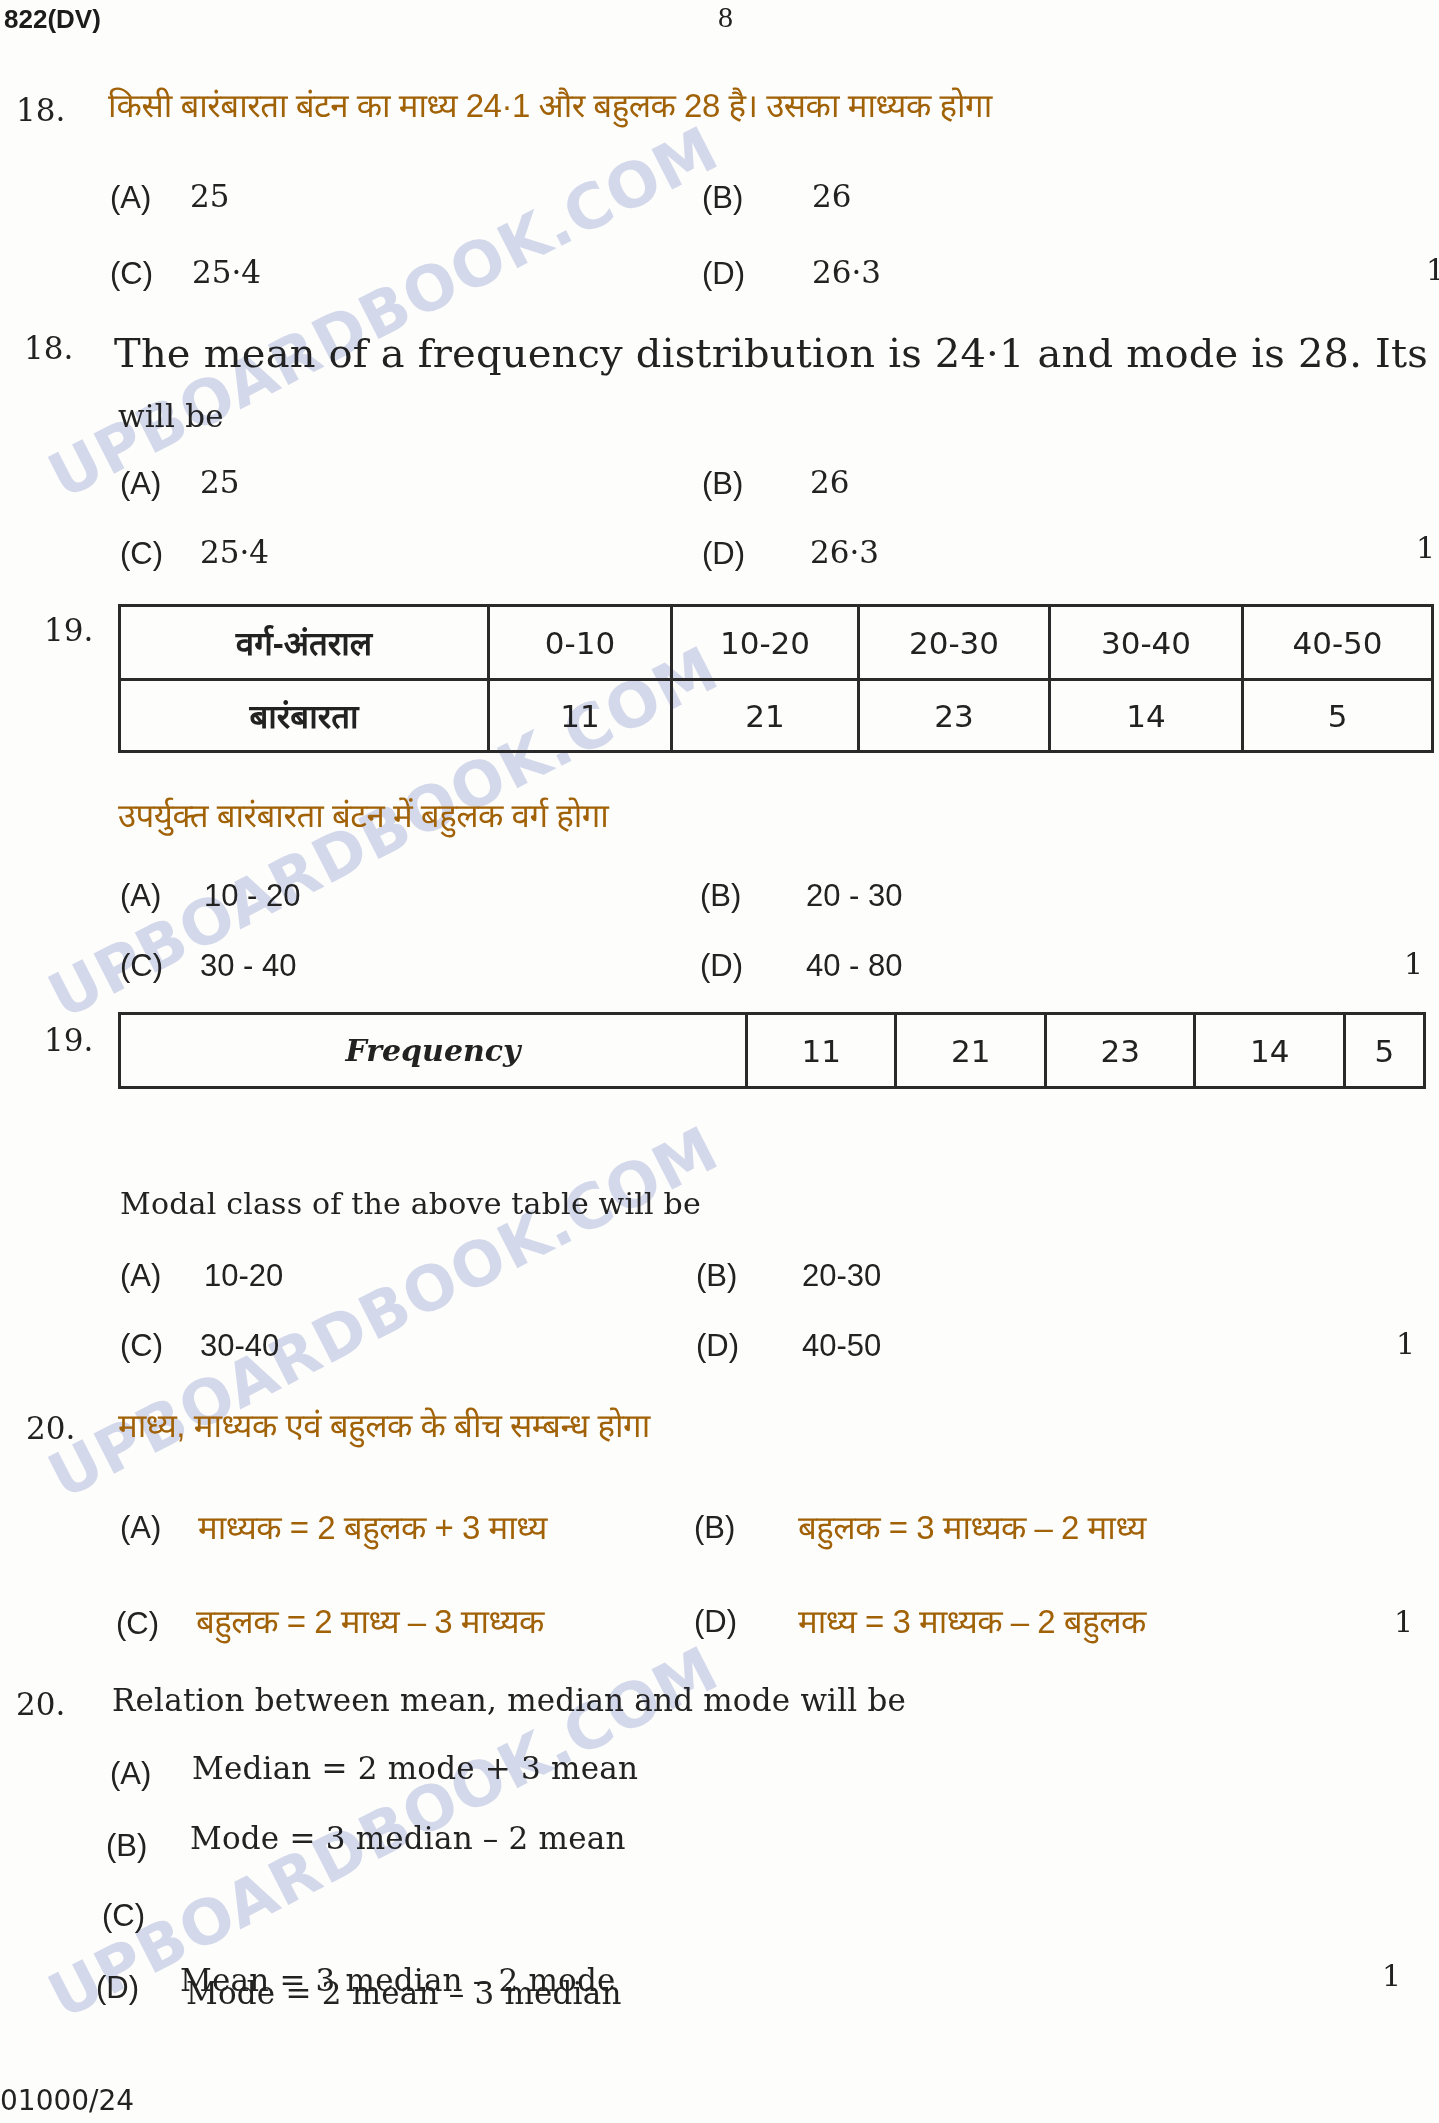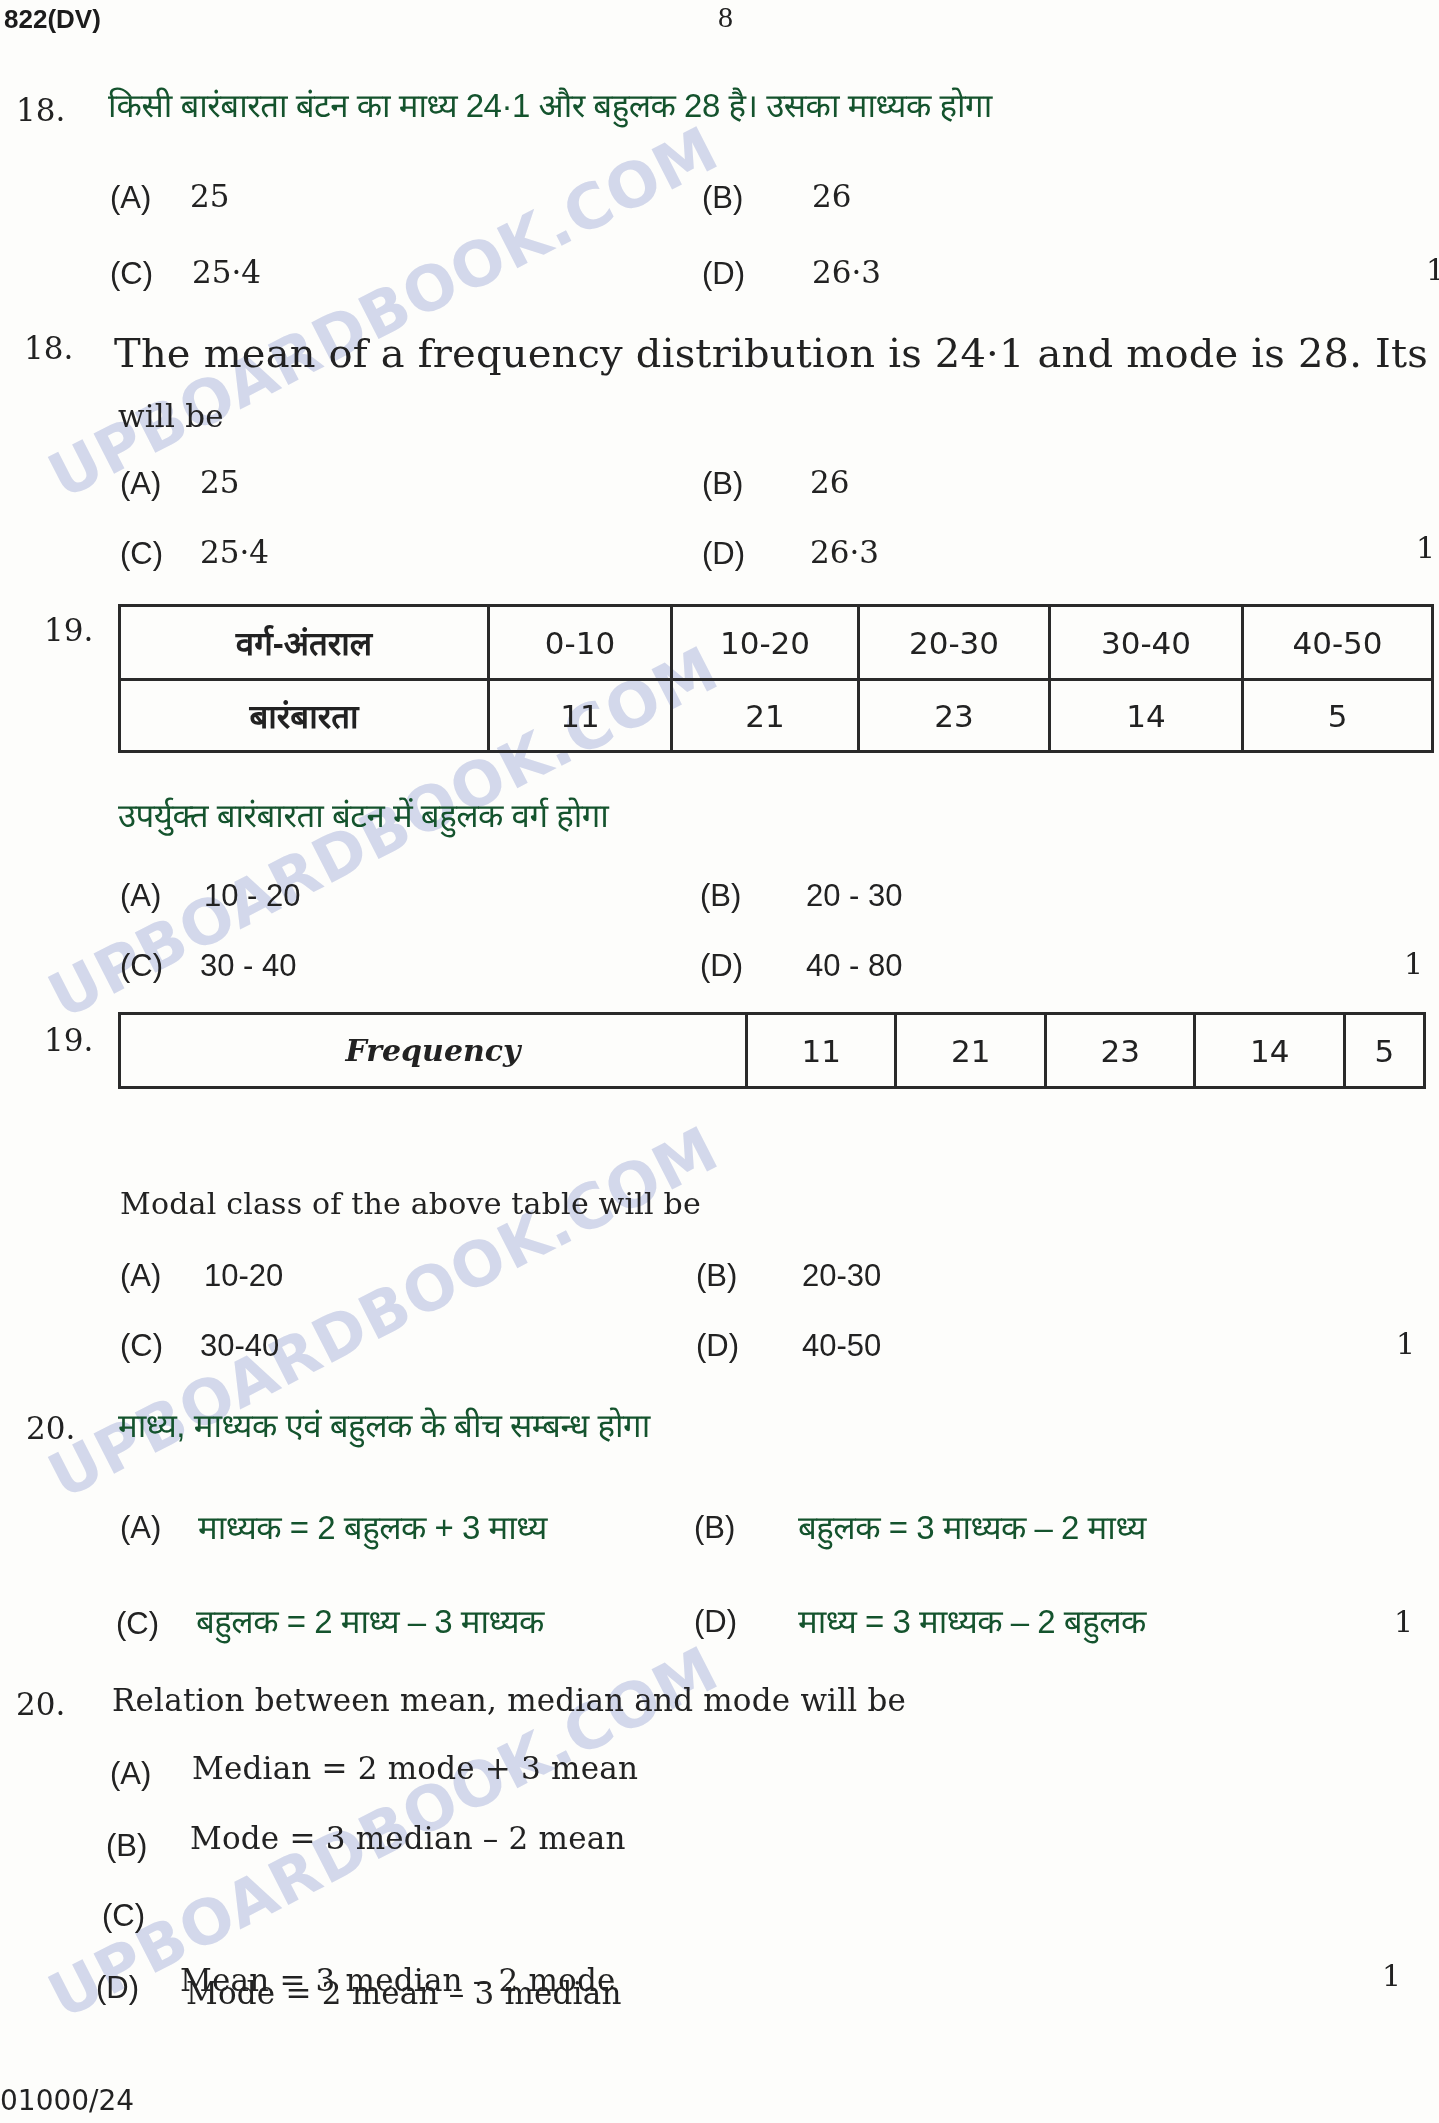--- a/index.html
+++ b/index.html
@@ -4,21 +4,21 @@
   <style>
     html, body { margin: 0; padding: 0; }
     body {
       width: 1439px; height: 2123px; position: relative; overflow: hidden;
       background: #fdfdfb; color: #222;
       font-family: "DejaVu Serif", serif;
     }
     .abs { position: absolute; white-space: nowrap; }
     .hdr { font-family: "Liberation Sans", sans-serif; font-weight: bold; font-size: 26px; color: #1c1c1c; }
     .pgnum { font-family: "Liberation Serif", serif; font-size: 30px; }
-    .hi { font-family: "Liberation Sans", "DejaVu Sans", sans-serif; font-size: 33px; color: #14532d; letter-spacing: -0.5px; }
+    .hi { font-family: "Liberation Sans", "DejaVu Sans", sans-serif; font-size: 33px; color: #a16207; letter-spacing: -0.5px; }
     .en { font-family: "DejaVu Serif", serif; font-size: 31px; color: #222; letter-spacing: 0.2px; }
     .num { font-family: "DejaVu Serif", serif; font-size: 31px; color: #222; }
     .opt-l { font-family: "Liberation Sans", sans-serif; font-size: 31px; color: #222; }
     .mark { font-family: "DejaVu Serif", serif; font-size: 30px; color: #222; }
 
     table.freq { position: absolute; border-collapse: collapse; }
     table.freq td {
       border: 3px solid #2a2a2a; text-align: center; vertical-align: middle;
       font-family: "DejaVu Sans", sans-serif; font-size: 31px; color: #222; padding: 0;
     }

